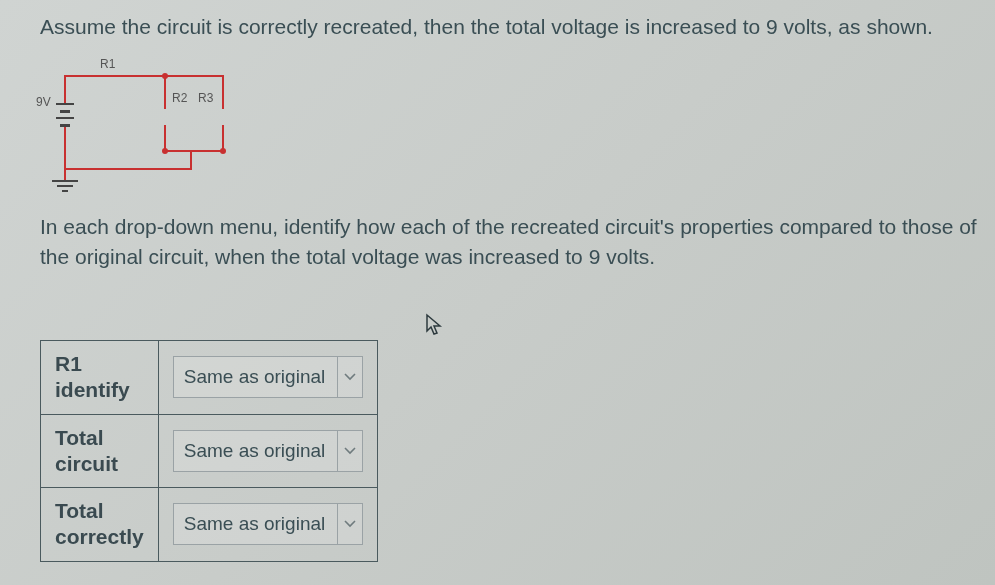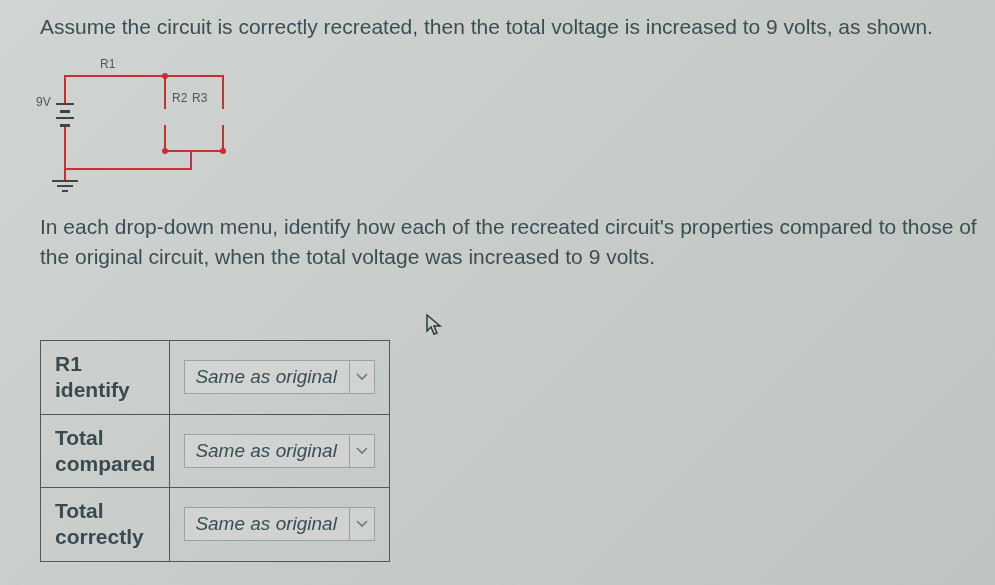--- a/index.html
+++ b/index.html
@@ -64,23 +64,22 @@
     font-weight: 700;
     color: #3a4a50;
     line-height: 1.25;
     white-space: nowrap;
   }
   .dd {
     display: inline-flex;
     align-items: center;
     border: 1px solid #9aa2a5;
     background: rgba(255,255,255,0.15);
-    height: 34px;
+    height: 42px;
     box-sizing: border-box;
-    font-style: italic;
   }
   .dd-text {
     font-size: 19px;
     color: #3a4e54;
     padding: 4px 12px 4px 10px;
   }
   .dd-sep {
     width: 1px;
     align-self: stretch;
     background: #9aa2a5;
@@ -128,21 +127,21 @@
 
   <span class="clabel" style="top:2px; left:60px;">R1</span>
 
   <div class="wire" style="top:20px; left:124px; width:2px; height:34px;"></div>
 
   <div class="wire" style="top:70px; left:124px; width:2px; height:26px;"></div>
   <span class="clabel" style="top:36px; left:132px;">R2</span>
 
   <div class="wire" style="top:20px; left:182px; width:2px; height:34px;"></div>
   <div class="wire" style="top:70px; left:182px; width:2px; height:26px;"></div>
-  <span class="clabel" style="top:36px; left:152px;">R3</span>
+  <span class="clabel" style="top:36px; left:158px;">R3</span>
 
   <div class="wire" style="top:95px; left:124px; width:60px; height:2px;"></div>
 
   <div class="node" style="top:96px; left:125px;"></div>
   <div class="node" style="top:96px; left:183px;"></div>
   <div class="node" style="top:21px; left:125px;"></div>
 
   <div class="wire" style="top:95px; left:150px; width:2px; height:20px;"></div>
   <div class="wire" style="top:113px; left:24px; width:128px; height:2px;"></div>
   <div class="wire" style="top:72px; left:24px; width:2px; height:43px;"></div>
@@ -179,21 +178,21 @@
                 <path d="M1 1 L6 6 L11 1" fill="none" stroke="#6f7b7e" stroke-width="1.6"></path>
               </svg>
         </span>
       </div>
     </td>
   </tr>
   <tr>
     <td>
       <div class="row-label">
         <span>Total</span><br>
-        <span>compared</span>
+        <span>circuit</span>
       </div>
     </td>
     <td>
       <div class="dd">
         <span class="dd-text">Same as original</span>
         <span class="dd-sep"></span>
         <span class="dd-arrow">
           <svg width="12" height="8">
                 <path d="M1 1 L6 6 L11 1" fill="none" stroke="#6f7b7e" stroke-width="1.6"></path>
               </svg>

